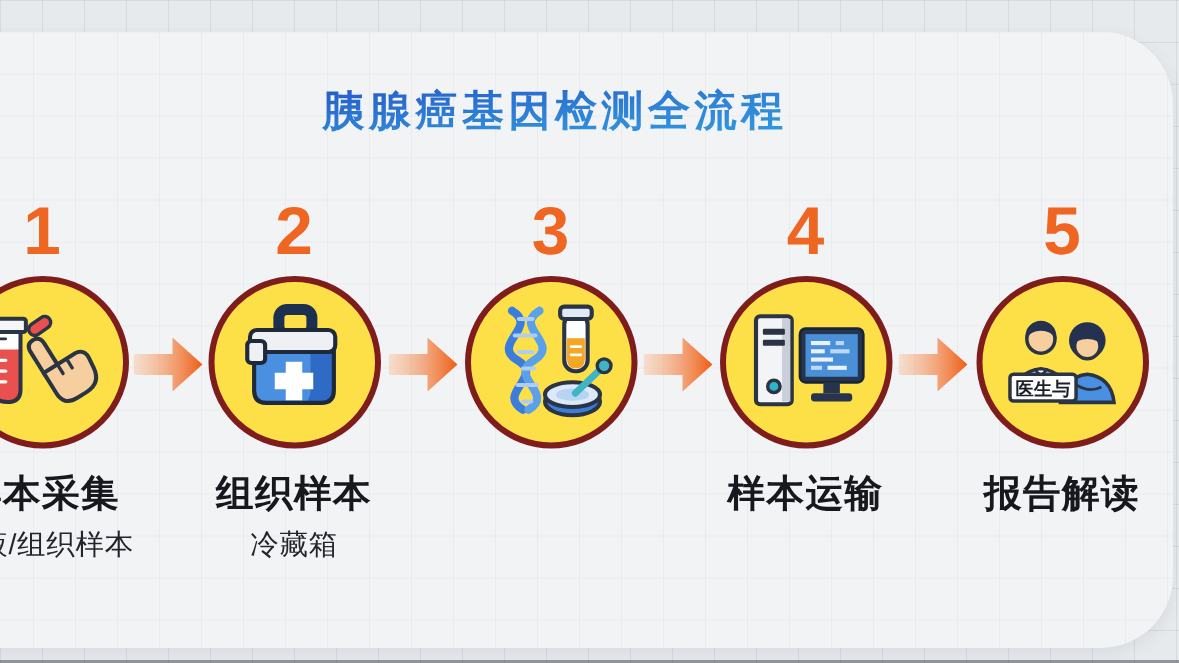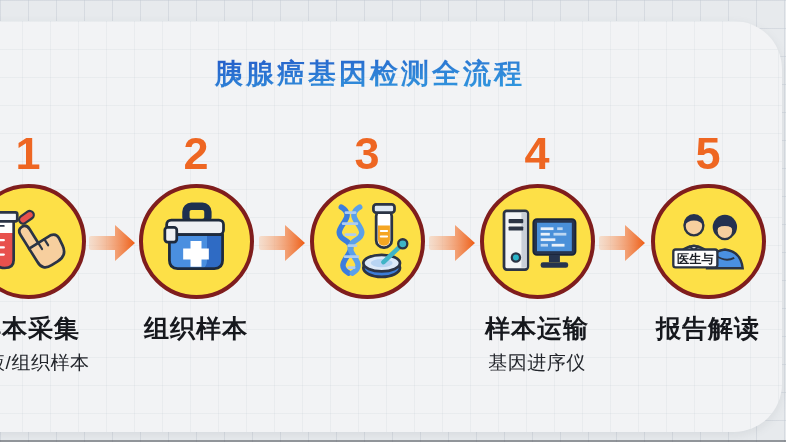--- a/index.html
+++ b/index.html
@@ -90,20 +90,21 @@
       <rect x="37" y="9" width="24" height="18" rx="6" fill="none" stroke="#1d3050" stroke-width="8"></rect>
       <rect x="16" y="24" width="62" height="16" rx="5" fill="#eef0f3" stroke="#1e2a3c" stroke-width="3"></rect>
       <path d="M19 40 h58 v28 q0 9 -9 9 H28 q-9 0 -9 -9 z" fill="#4a8fe0"></path>
       <path d="M60 40 h17 v28 q0 9 -9 9 h-12 q4 -3 4 -9 z" fill="#2f6bc4"></path>
       <path d="M19 40 h58 v28 q0 9 -9 9 H28 q-9 0 -9 -9 z" fill="none" stroke="#1e2a3c" stroke-width="3"></path>
       <path d="M42 47 h12 v8 h8 v12 h-8 v8 h-12 v-8 h-8 v-12 h8 z" fill="#ffffff"></path>
       <rect x="14" y="32" width="13" height="16" rx="3" fill="#eef0f3" stroke="#1e2a3c" stroke-width="3"></rect>
     </svg>
   </div>
   <div class="label">组织样本</div>
+  <div class="sub">冷藏箱</div>
 </div>
 
 <svg class="arrow a2" viewBox="0 0 46 36">
   <defs>
       <linearGradient id="ag2" x1="0" y1="0" x2="1" y2="0">
     <stop offset="0" stop-color="#f8c49e" stop-opacity=".45"></stop>
         <stop offset="1" stop-color="#ee5d15"></stop>
   </linearGradient>
     </defs>
   <path d="M2 11 h24 v-11 l20 18 -20 18 v-11 h-24 q-2 0 -2 -2 v-10 q0 -2 2 -2 z" fill="url(#ag2)"></path>
@@ -155,21 +156,20 @@
       <rect x="52" y="38" width="10" height="3" fill="#e9f1fa"></rect>
       <rect x="66" y="38" width="14" height="3" fill="#bcd7f2"></rect>
       <rect x="52" y="44" width="16" height="3" fill="#e9f1fa"></rect>
       <rect x="52" y="50" width="8" height="3" fill="#bcd7f2"></rect>
       <rect x="64" y="50" width="14" height="3" fill="#e9f1fa"></rect>
       <path d="M61 62 h12 v8 h-12 z" fill="#26344e"></path>
       <rect x="52" y="70" width="30" height="6" rx="2.5" fill="#26344e"></rect>
     </svg>
   </div>
   <div class="label">样本运输</div>
-  <div class="sub">基因进序仪</div>
 </div>
 
 <svg class="arrow a4" viewBox="0 0 46 36">
   <defs>
       <linearGradient id="ag4" x1="0" y1="0" x2="1" y2="0">
     <stop offset="0" stop-color="#f8c49e" stop-opacity=".45"></stop>
         <stop offset="1" stop-color="#ee5d15"></stop>
   </linearGradient>
     </defs>
   <path d="M2 11 h24 v-11 l20 18 -20 18 v-11 h-24 q-2 0 -2 -2 v-10 q0 -2 2 -2 z" fill="url(#ag4)"></path>

